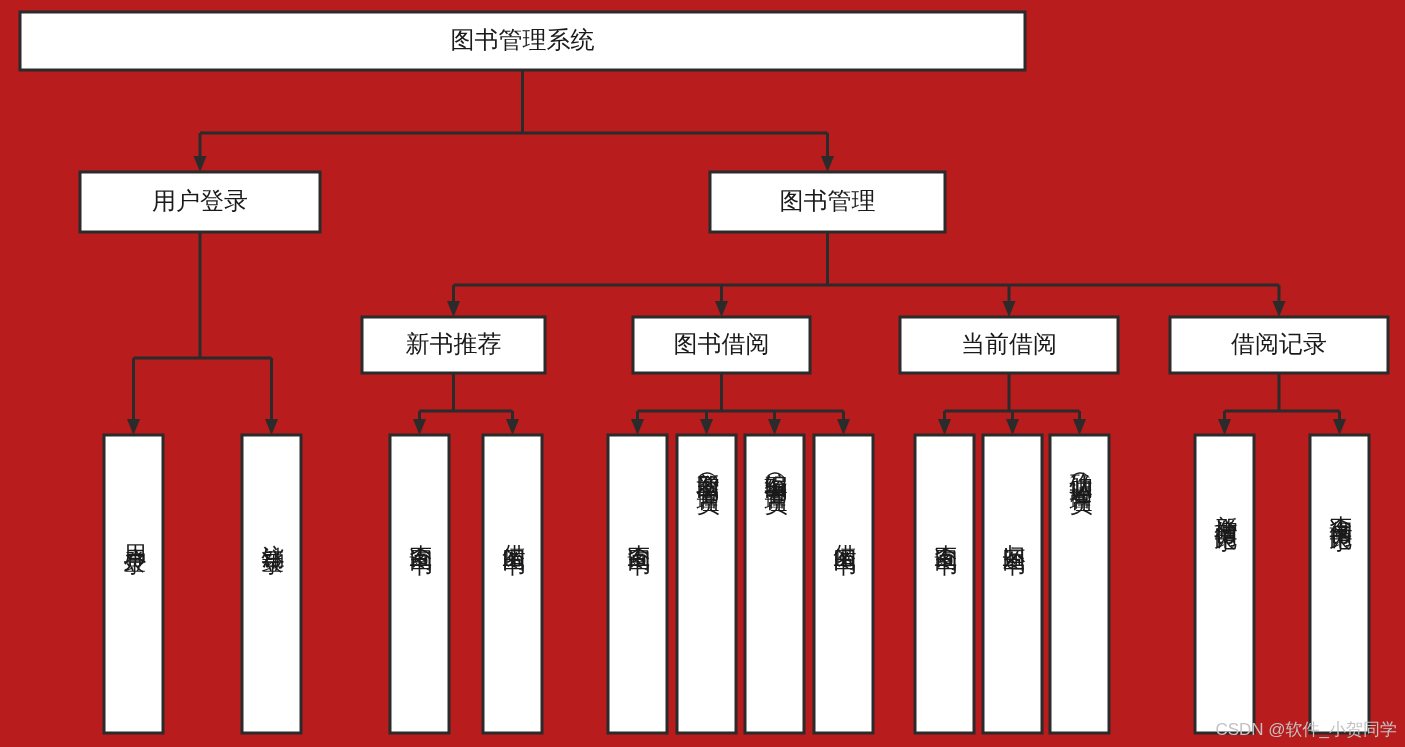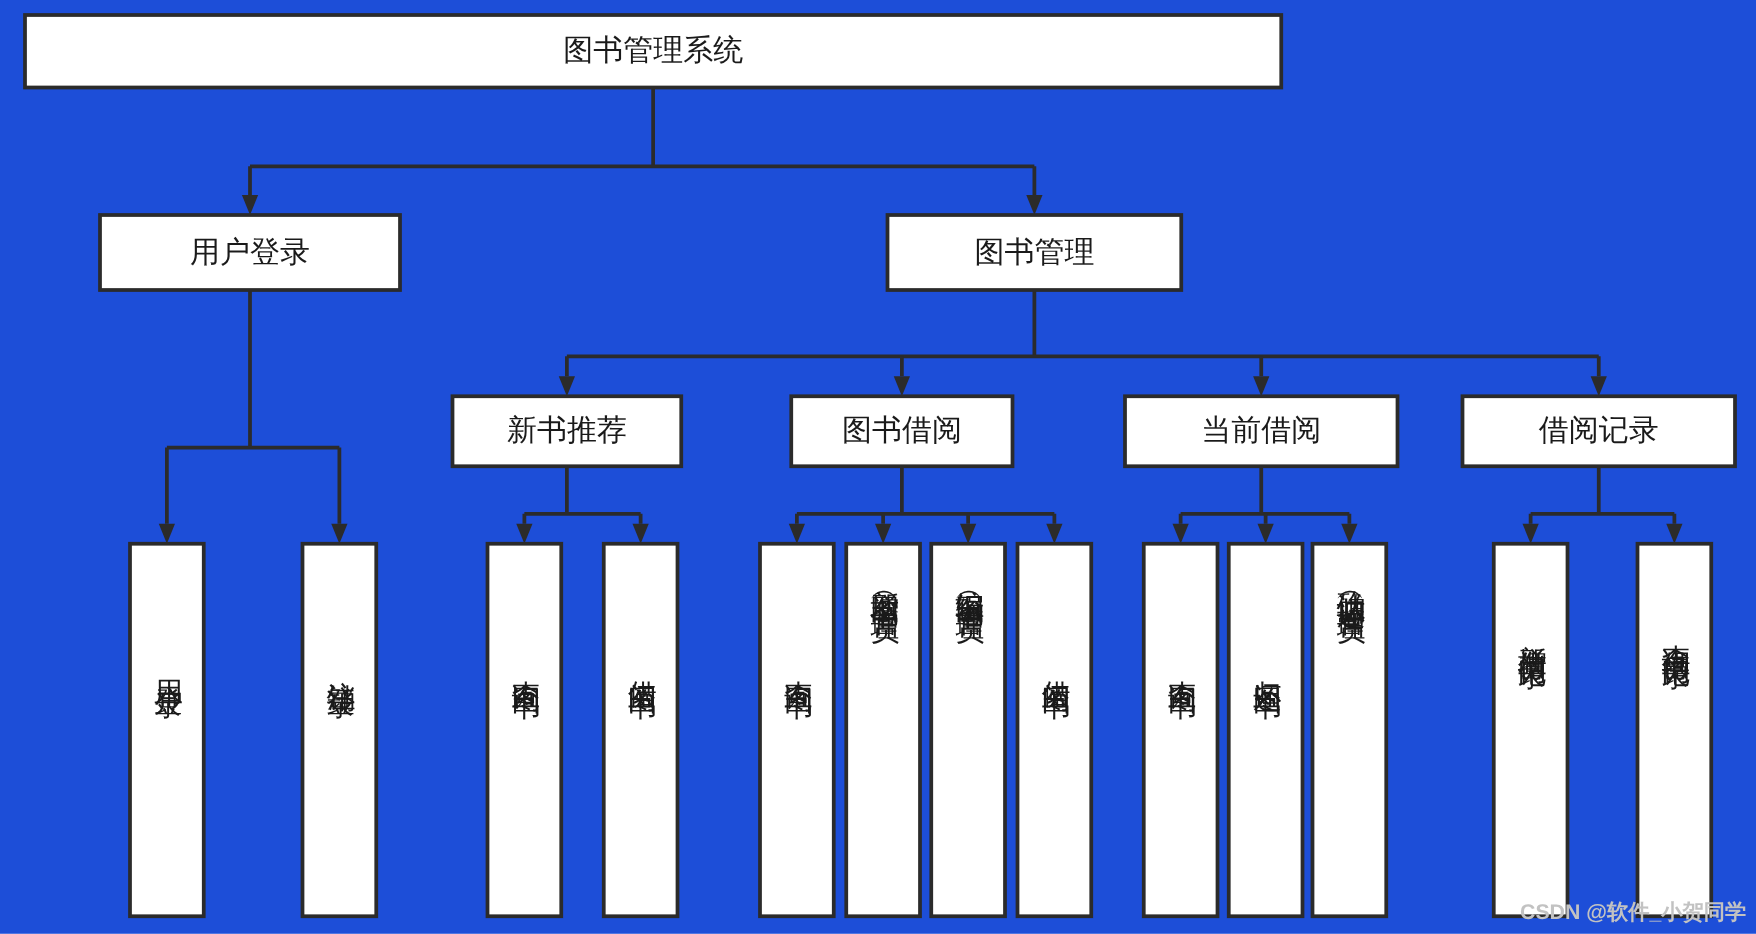--- a/index.html
+++ b/index.html
@@ -10,21 +10,21 @@
   body {
     width: 1405px;
     height: 747px;
     font-family: "Liberation Sans", "DejaVu Sans", sans-serif;
     overflow: hidden;
   }
   #diagram-root {
     position: relative;
     width: 1405px;
     height: 747px;
-    background: #1d4ed8;
+    background: #b91c1c;
   }
   svg.flowchart {
     position: absolute;
     top: 0;
     left: 0;
     width: 1405px;
     height: 747px;
     display: block;
   }
   .node-rect {
@@ -57,21 +57,20 @@
   }
   .watermark {
     position: absolute;
     right: 8px;
     bottom: 6px;
     font-family: "Liberation Sans", "DejaVu Sans", sans-serif;
     font-size: 17px;
     color: #c2c2c2;
     white-space: nowrap;
     pointer-events: none;
-    font-weight: bold;
   }
 </style>
 </head>
 <body>
 
 <div id="diagram-root">
 
   <svg class="flowchart" viewBox="0 0 1405 747" xmlns="http://www.w3.org/2000/svg">
     <g id="edge-layer">
         <path d="M 522.5 70 L 522.5 133" class="edge"></path>

